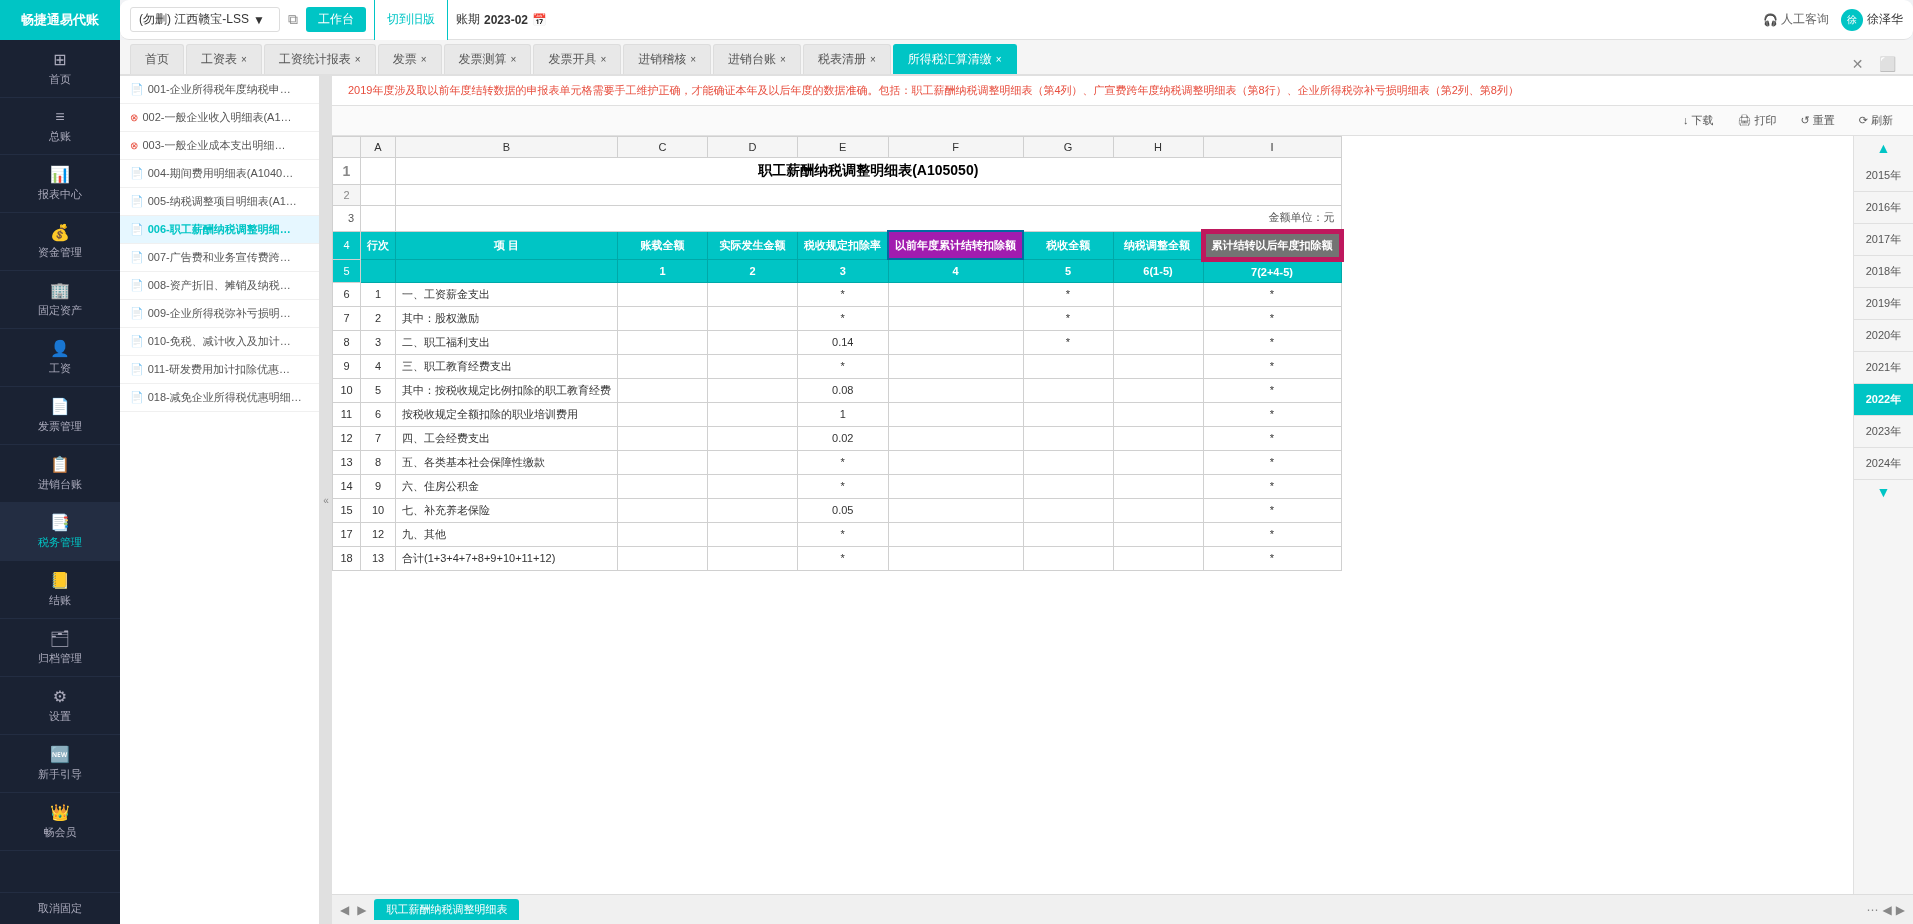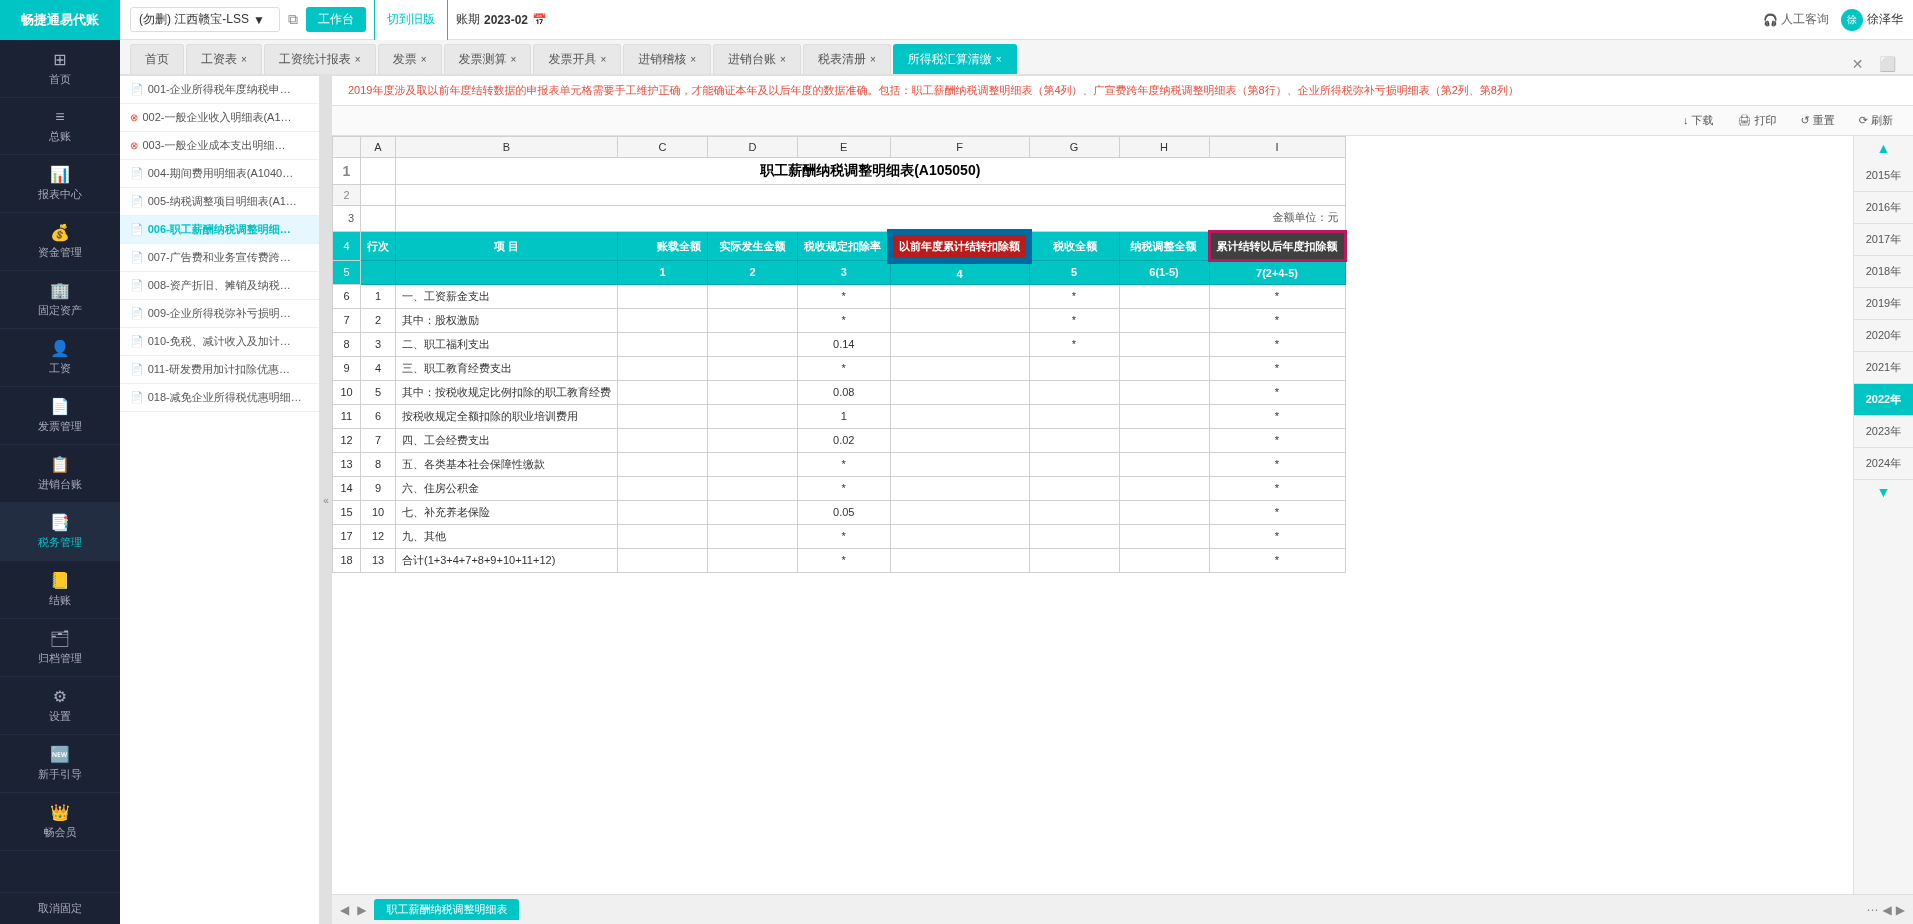--- a/index.html
+++ b/index.html
@@ -59,20 +59,21 @@
 
     
     .topbar {
       background: #fff;
       height: 40px;
       display: flex;
       align-items: center;
       padding: 0 10px;
       border-bottom: 1px solid #e0e0e0;
       gap: 8px;
+      border-radius: 9px;
     }
     .topbar-company {
       border: 1px solid #ddd;
       border-radius: 3px;
       padding: 3px 8px;
       font-size: 12px;
       color: #333;
       display: flex;
       align-items: center;
       gap: 4px;
@@ -588,27 +589,27 @@
               <tr class="unit-row">
                 <td class="row-num">3</td>
                 <td></td>
                 <td colspan="8" style="text-align:right;font-size:11px;color:#555;">金额单位：元</td>
               </tr>
 
               <tr class="header-row">
                 <td class="row-num" style="background:#00c5c5;color:white;">4</td>
                 <th style="background:#00c5c5;color:white;border:1px solid #00a8a8;">行次</th>
                 <th style="background:#00c5c5;color:white;border:1px solid #00a8a8;">项 目</th>
-                <th style="background:#00c5c5;color:white;border:1px solid #00a8a8;text-align:right;">账载全额</th>
+                <th style="background:#00c5c5;color:white;border:1px solid #00a8a8;">账载全额</th>
                 <th style="background:#00c5c5;color:white;border:1px solid #00a8a8;">实际发生金额</th>
                 <th style="background:#00c5c5;color:white;border:1px solid #00a8a8;text-align:right;">税收规定扣除率</th>
-                <th style="background:#b91c1c;color:white;border:6px solid #0369a1;">以前年度累计结转扣除额</th>
+                <th style="background:#a21caf;color:white;border:2px solid #0369a1;">以前年度累计结转扣除额</th>
                 <th style="background:#00c5c5;color:white;border:1px solid #00a8a8;">税收全额</th>
                 <th style="background:#00c5c5;color:white;border:1px solid #00a8a8;">纳税调整全额</th>
-                <th style="background:#404040;color:white;border:3px solid #be185d;">累计结转以后年度扣除额</th>
+                <th style="background:#737373;color:white;border:5px solid #be185d;">累计结转以后年度扣除额</th>
               </tr>
 
               <tr class="header-row">
                 <td class="row-num" style="background:#00c5c5;color:white;">5</td>
                 <td style="background:#00c5c5;border:1px solid #00a8a8;"></td>
                 <td style="background:#00c5c5;border:1px solid #00a8a8;"></td>
                 <td style="background:#00c5c5;color:white;font-weight:bold;border:1px solid #00a8a8;">1</td>
                 <td style="background:#00c5c5;color:white;font-weight:bold;border:1px solid #00a8a8;">2</td>
                 <td style="background:#00c5c5;color:white;font-weight:bold;border:1px solid #00a8a8;">3</td>
                 <td style="background:#00c5c5;color:white;font-weight:bold;border:1px solid #00a8a8;">4</td>

